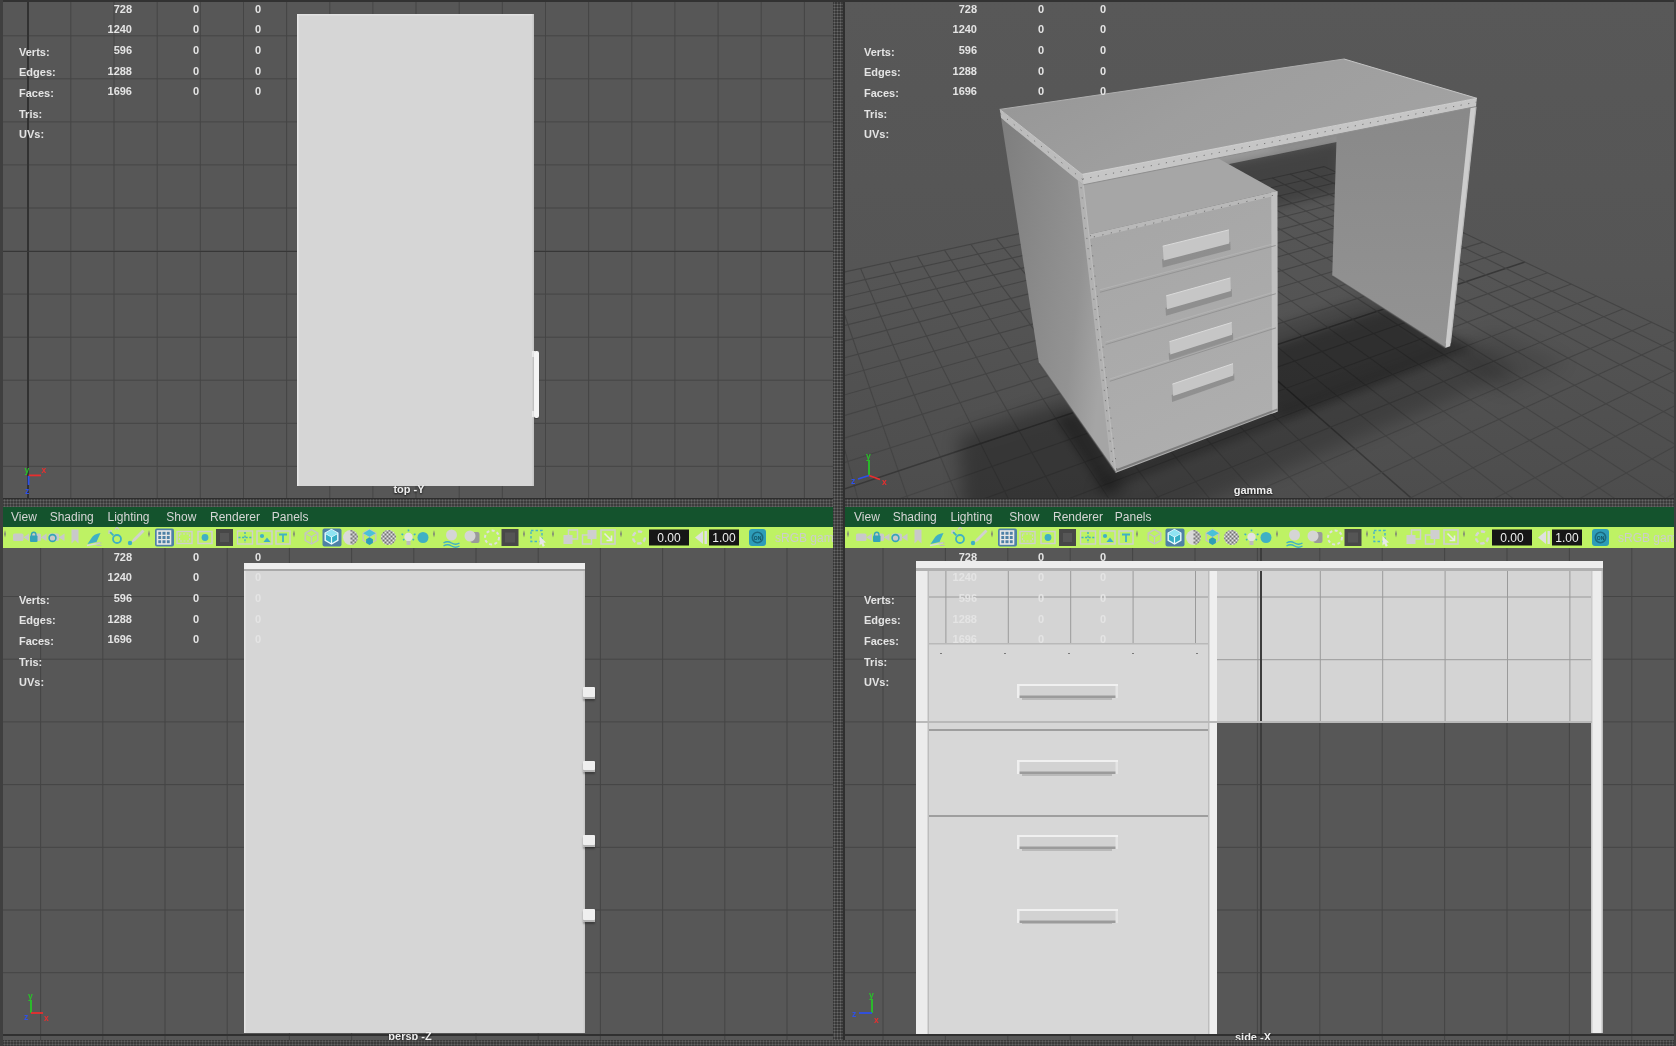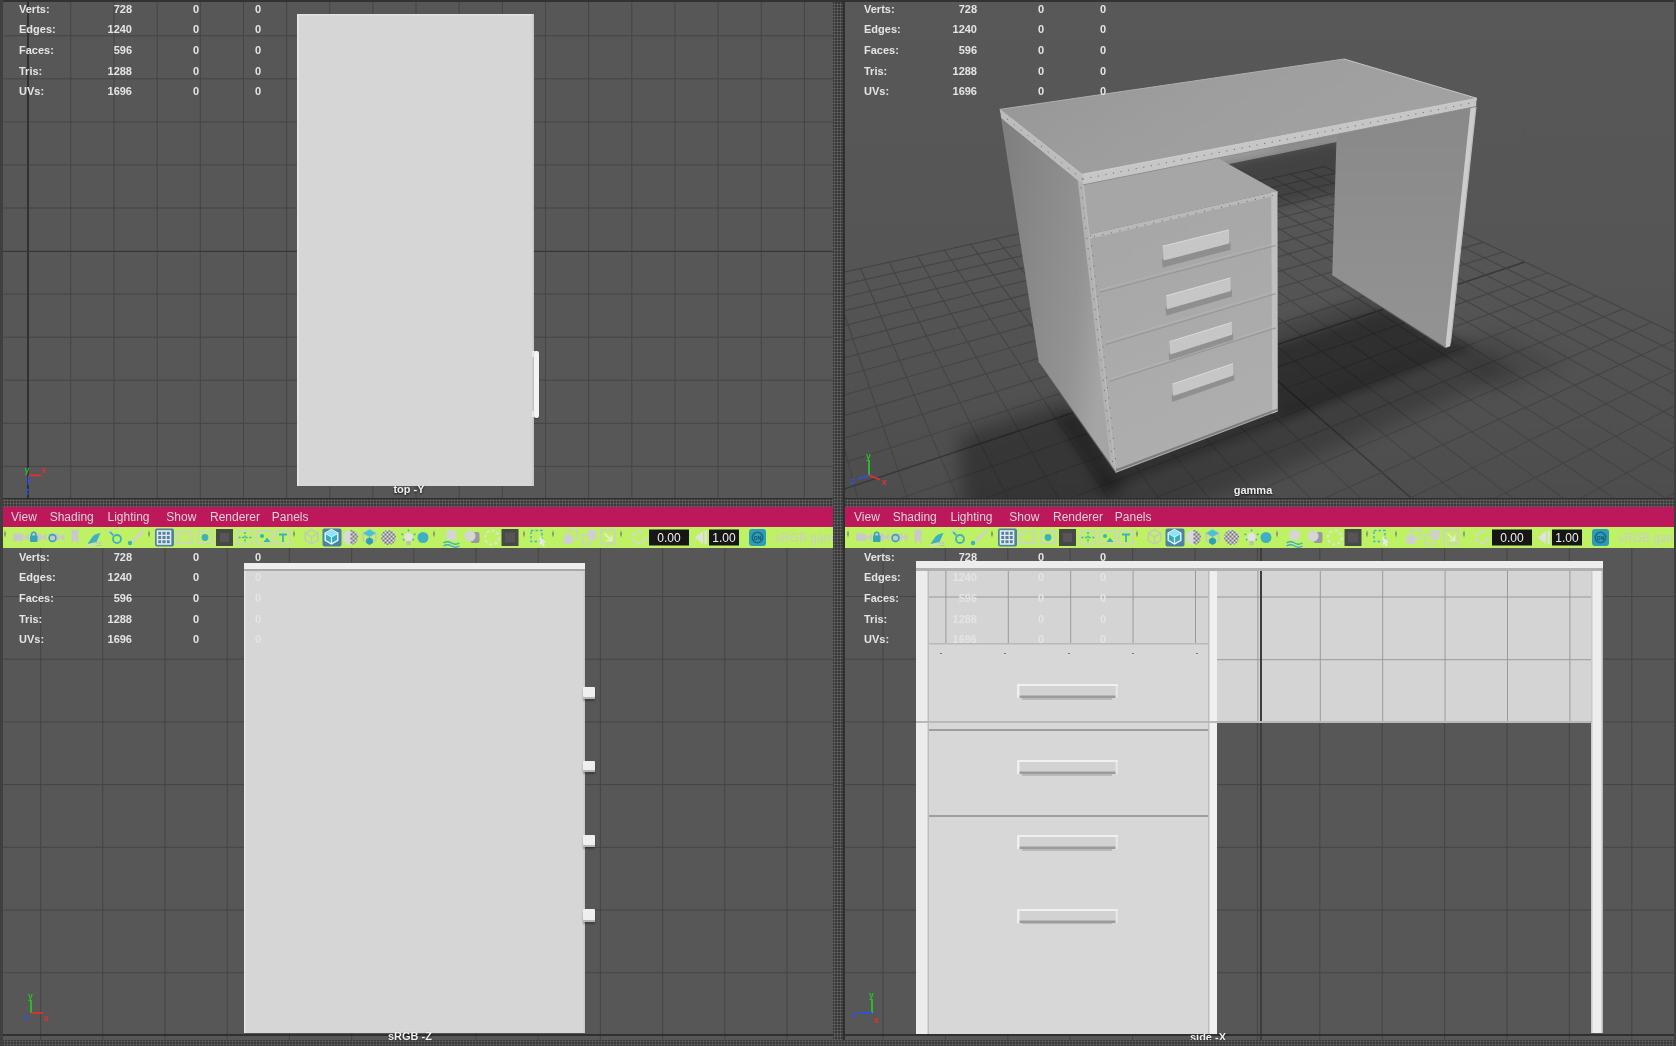--- a/index.html
+++ b/index.html
@@ -1,25 +1,25 @@
 <!DOCTYPE html>
 <html><head><meta charset="utf-8"><style>
 html,body{margin:0;padding:0;}
 body{width:1676px;height:1046px;position:relative;background:#575757;
   font-family:"Liberation Sans",sans-serif;overflow:hidden;}
 .abs{position:absolute;}
 .hud{position:absolute;width:270px;font:bold 11px "Liberation Sans",sans-serif;color:#e4e4e4;}
 .hud .r{position:absolute;height:14px;width:270px;}
-.hud .l{position:absolute;left:19px;}
+.hud .l{position:absolute;left:19px;margin-top:43px;}
 .hud .v1{position:absolute;left:0;width:132px;text-align:right;}
 .hud .v2{position:absolute;left:0;width:199px;text-align:right;}
 .hud .v3{position:absolute;left:0;width:261px;text-align:right;}
 .vlabel{position:absolute;font:bold 11px "Liberation Sans",sans-serif;color:#efefef;
   text-shadow:0 1px 2px rgba(0,0,0,.8);white-space:nowrap;transform:translateX(-50%);}
-.menur{position:absolute;height:20px;background:#be185d;font:12px "Liberation Sans",sans-serif;color:#d6d6d6;}
+.menur{position:absolute;height:20px;background:#14532d;font:12px "Liberation Sans",sans-serif;color:#d6d6d6;}
 .menur span{position:absolute;top:3px;}
 .toolr{position:absolute;height:21px;background:#bef264;overflow:hidden;}
 </style></head><body>
 <svg class="abs" style="left:0px;top:0px;" width="835" height="499">
     <g stroke="#454545" stroke-width="1">
       <line x1="27.7" y1="0" x2="27.7" y2="499"></line>
       <line x1="70.8" y1="0" x2="70.8" y2="499"></line>
       <line x1="114.0" y1="0" x2="114.0" y2="499"></line>
       <line x1="157.2" y1="0" x2="157.2" y2="499"></line>
       <line x1="200.3" y1="0" x2="200.3" y2="499"></line>
@@ -334,21 +334,21 @@
       <span class="v2">0</span>
       <span class="v3">0</span>
     </div>
     <div class="r" style="top:85.2px;">
       <span class="l">UVs:</span>
       <span class="v1">1696</span>
       <span class="v2">0</span>
       <span class="v3">0</span>
     </div>
   </div>
-<div class="vlabel" style="left:410px;top:1030px;">sRGB -Z</div>
+<div class="vlabel" style="left:410px;top:1030px;">persp -Z</div>
 <svg class="abs" style="left:12px;top:993px;" width="50" height="42" viewBox="0 0 50 42">
 <path d="M19 20 V7" stroke="#27c427" stroke-width="1.8"></path>
 <path d="M19 20 H31" stroke="#e82e2e" stroke-width="1.8"></path>
 <text x="16" y="6" font-size="8.5" font-weight="bold" fill="#27c427" font-family="Liberation Sans">y</text>
 <text x="32" y="28" font-size="8.5" font-weight="bold" fill="#e82e2e" font-family="Liberation Sans">x</text>
 <text x="12" y="27" font-size="8.5" font-weight="bold" fill="#2e50e8" font-family="Liberation Sans">z</text>
 </svg>
 <svg class="abs" style="left:845px;top:548px;" width="831" height="492">
     <g stroke="#454545" stroke-width="1">
       <line x1="38.0" y1="0" x2="38.0" y2="492"></line>
@@ -439,21 +439,21 @@
       <span class="v2">0</span>
       <span class="v3">0</span>
     </div>
     <div class="r" style="top:85.2px;">
       <span class="l">UVs:</span>
       <span class="v1">1696</span>
       <span class="v2">0</span>
       <span class="v3">0</span>
     </div>
   </div>
-<div class="vlabel" style="left:1208px;top:1030.5px;">side -X</div>
+<div class="vlabel" style="left:1253px;top:1030.5px;">side -X</div>
 <svg class="abs" style="left:848px;top:990px;" width="50" height="45" viewBox="0 0 50 45">
 <path d="M24 23 V9" stroke="#27c427" stroke-width="1.8"></path>
 <path d="M24 23 H11" stroke="#2e50e8" stroke-width="1.8"></path>
 <text x="21" y="8" font-size="8.5" font-weight="bold" fill="#27c427" font-family="Liberation Sans">y</text>
 <text x="4" y="27" font-size="8.5" font-weight="bold" fill="#2e50e8" font-family="Liberation Sans">z</text>
 <text x="26" y="33" font-size="8.5" font-weight="bold" fill="#e82e2e" font-family="Liberation Sans">x</text>
 </svg>
 <div class="abs" style="left:0;top:499px;width:1676px;height:8px;background-color:#3b3b3b;background-image:radial-gradient(circle at 1.5px 1.5px,#666666 0.9px,rgba(0,0,0,0) 1.1px);background-size:3px 3px;"></div>
 <div class="abs" style="left:0;top:497.5px;width:1676px;height:1.5px;background:#2d2d2d;"></div>
 <div class="menur" style="left:0px;top:507px;width:835px;">

